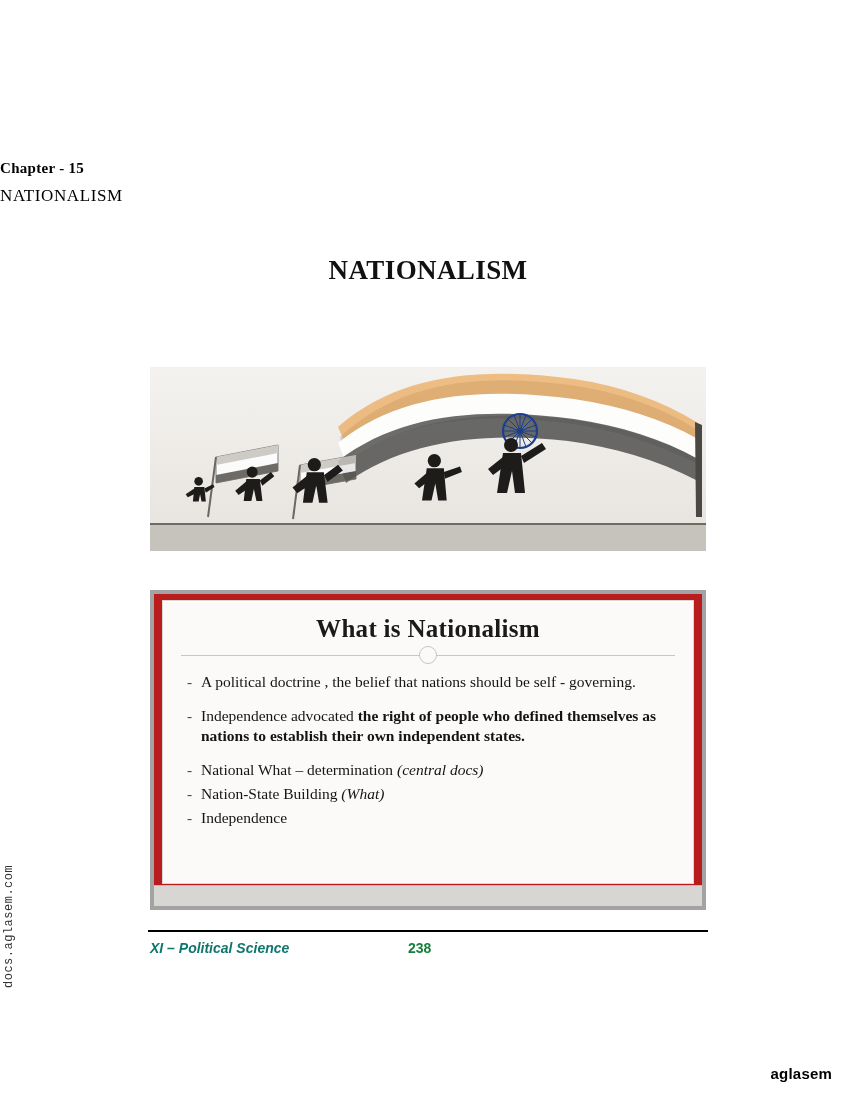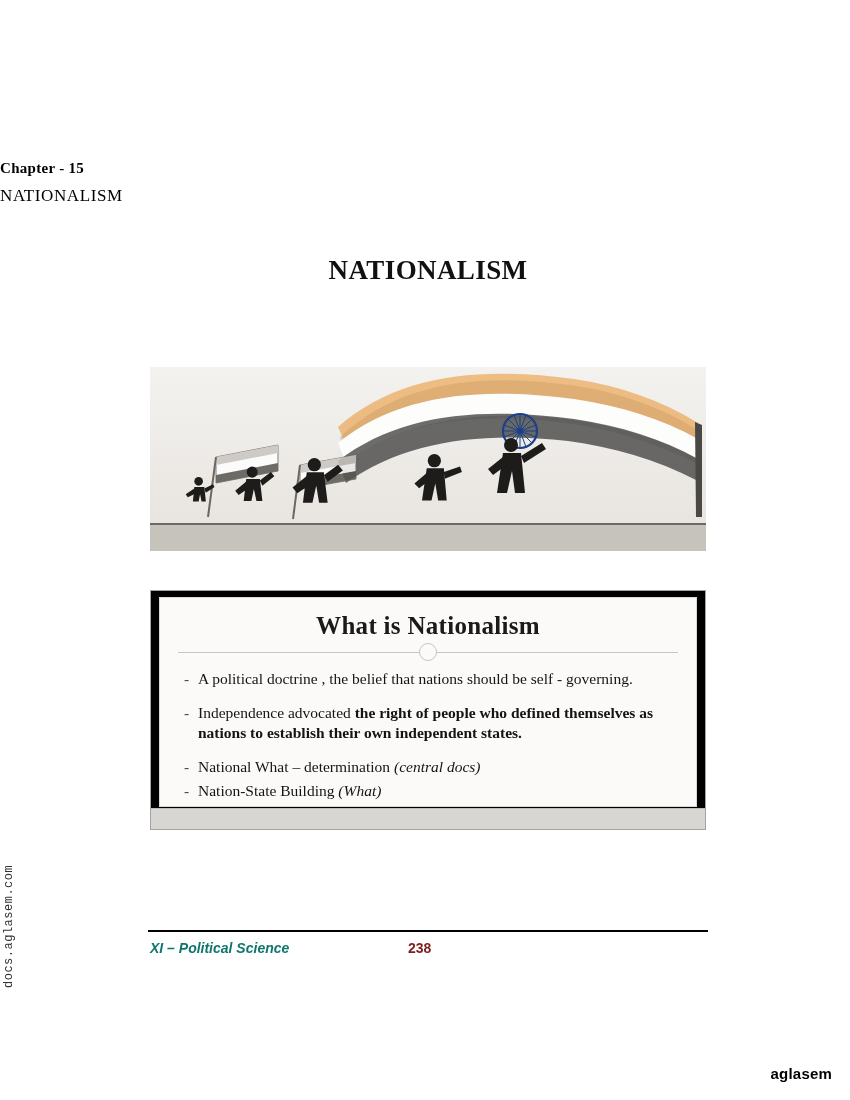--- a/index.html
+++ b/index.html
@@ -120,23 +120,23 @@
     letter-spacing: 0.3px;
     white-space: nowrap;
   }
 
   
   .slide-two {
     position: absolute;
     left: 150px;
     top: 590px;
     width: 556px;
-    height: 240px;
-    background: #000000;
-    border: 1px solid #a3a3a3;
+    height: 320px;
+    background: #b91c1c;
+    border: 4px solid #a3a3a3;
     box-sizing: border-box;
   }
   .slide-two-inner {
     position: absolute;
     left: 8px;
     top: 6px;
     right: 8px;
     bottom: 22px;
     background: #fbfaf8;
     border: 1px solid #dad8d4;
@@ -216,21 +216,21 @@
     font-size: 14px;
     color: #0f766e;
   }
   .footer-page {
     position: absolute;
     left: 408px;
     top: 940px;
     font-family: "Liberation Sans", sans-serif;
     font-weight: bold;
     font-size: 14px;
-    color: #7f1d1d;
+    color: #15803d;
   }
 </style>
 </head>
 <body>
 
 <div class="page">
 
   <div class="side-watermark">docs.aglasem.com</div>
 
   <div class="chapter-head">

